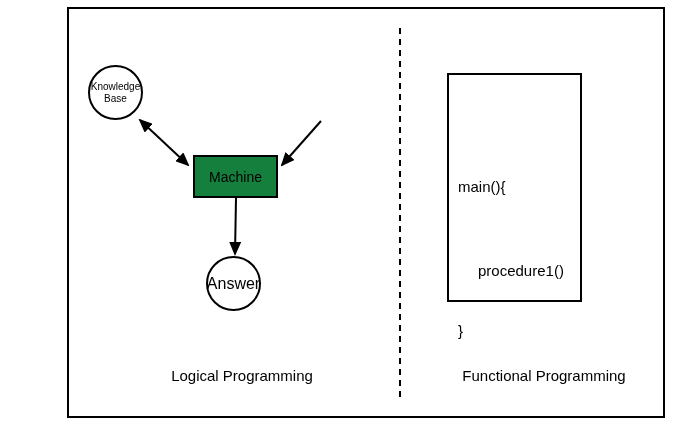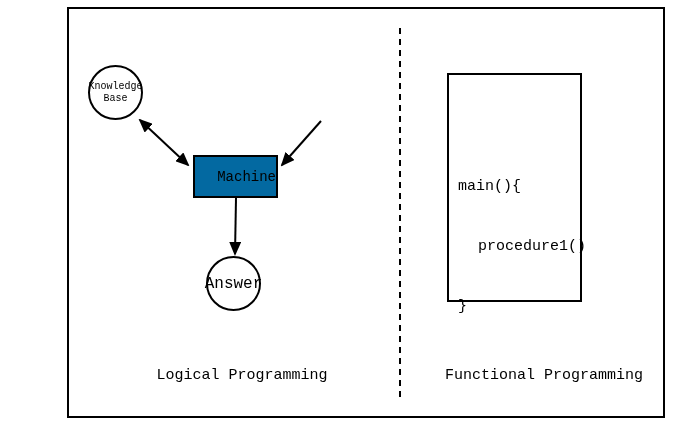--- a/index.html
+++ b/index.html
@@ -5,21 +5,21 @@
   html, body {
     margin: 0;
     padding: 0;
     background: #ffffff;
   }
   .stage {
     position: relative;
     width: 696px;
     height: 431px;
     background: #ffffff;
-    font-family: Liberation Mono, monospace;
+    font-family: Liberation Sans, sans-serif;
     color: #000000;
     overflow: hidden;
   }
   .frame {
     position: absolute;
     left: 67px;
     top: 7px;
     width: 594px;
     height: 407px;
     border: 2px solid #000000;
@@ -51,41 +51,41 @@
   .circle-question{ left: 312px; top: 68px;  font-size: 12px; }
   .circle-answer  { left: 206px; top: 256px; font-size: 16px; }
   .node-rect {
     position: absolute;
     left: 193px;
     top: 155px;
     width: 85px;
     height: 43px;
     box-sizing: border-box;
     border: 2px solid #000000;
-    background: #0369a1;
+    background: #15803d;
     display: flex;
     align-items: center;
-    justify-content: flex-end;
+    justify-content: center;
     font-size: 14px;
   }
   .code-box {
     position: absolute;
     left: 447px;
     top: 73px;
     width: 135px;
     height: 229px;
     box-sizing: border-box;
     border: 2px solid #000000;
     background: #ffffff;
     padding: 62px 0 0 9px;
     font-size: 15px;
     line-height: 20px;
     white-space: pre;
   }
-  .code-line.indent { padding-left: 20px; }
+  .code-line.indent { padding-left: 20px; margin-top: 24px; }
   .caption {
     position: absolute;
     top: 367px;
     width: 300px;
     text-align: center;
     font-size: 15px;
   }
   .caption-left  { left: 92px; }
   .caption-right { left: 394px; }
 </style>

